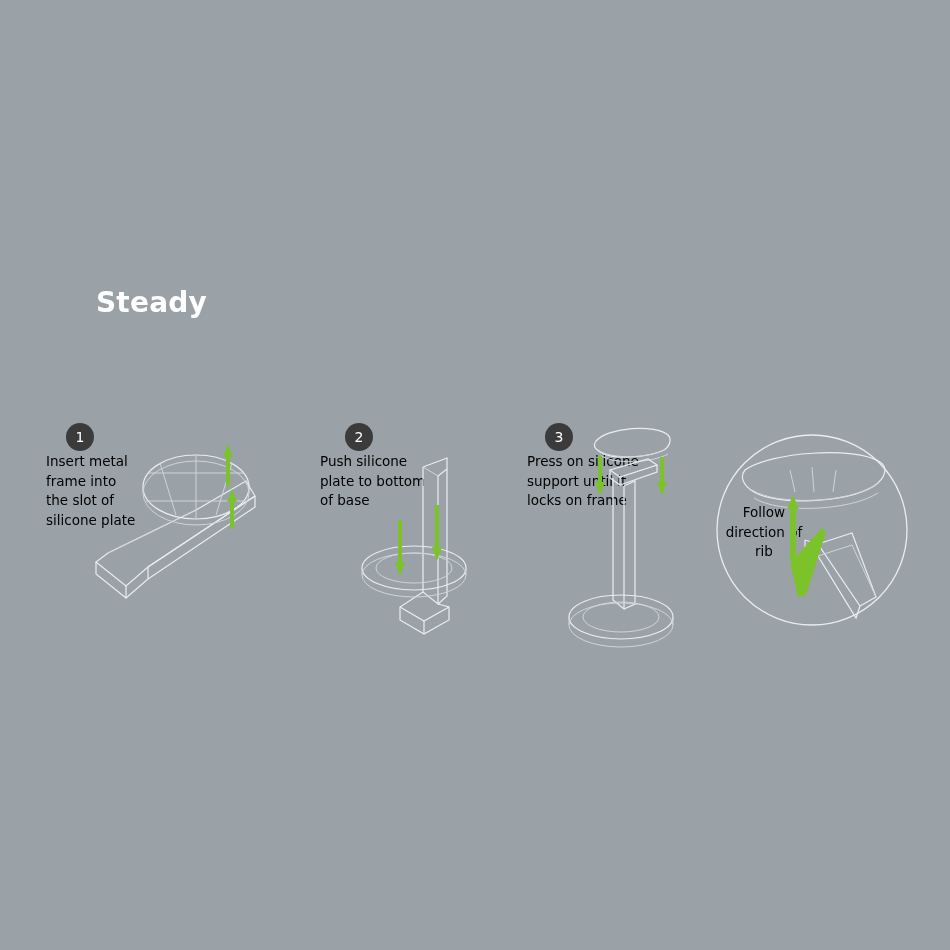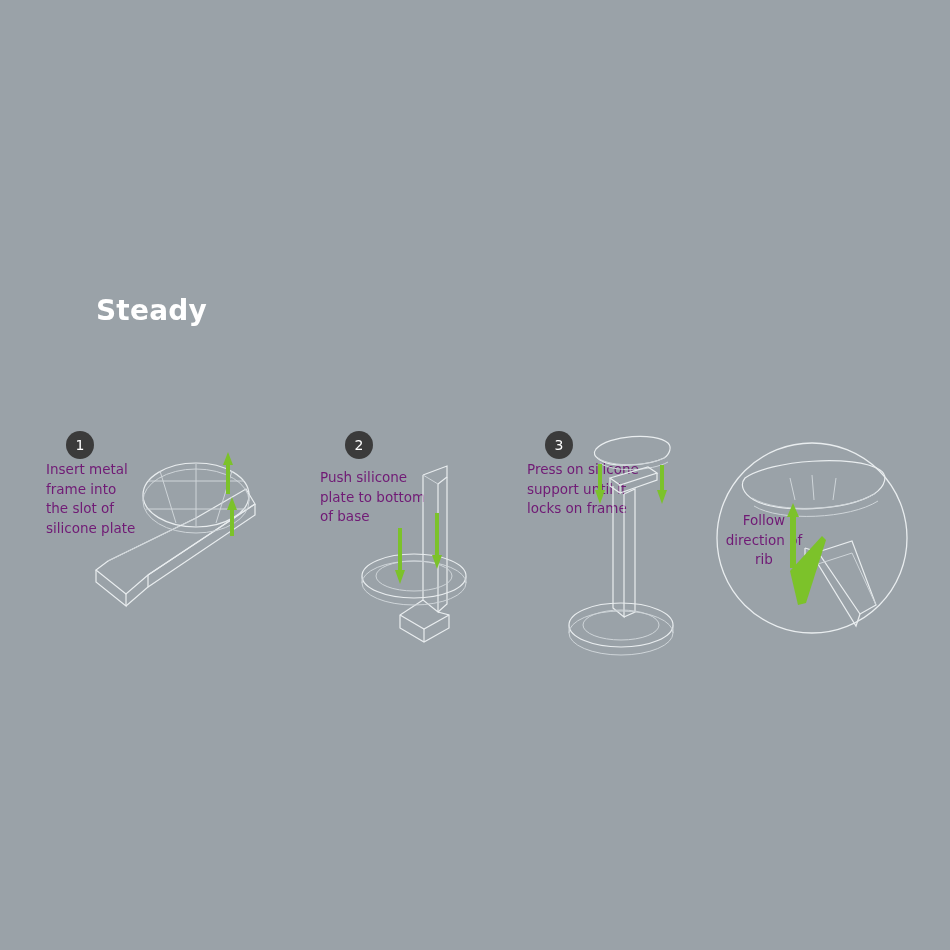--- a/index.html
+++ b/index.html
@@ -9,21 +9,21 @@
   body {
     width: 950px;
     height: 950px;
     background: #9aa2a8;
     font-family: "Liberation Sans", sans-serif;
     overflow: hidden;
     position: relative;
   }
   .stage {
     position: absolute;
-    left: 0; top: 8px;
+    left: 0; top: 0;
     width: 950px;
     height: 702px;
   }
   .title {
     position: absolute;
     left: 96px;
     top: 286px;
     font-size: 28px;
     font-weight: bold;
     color: #ffffff;
@@ -49,29 +49,29 @@
     color: #ffffff;
     font-size: 14px;
     line-height: 28px;
     text-align: center;
     font-family: "DejaVu Sans", sans-serif;
   }
   .step-caption {
     position: absolute;
     font-size: 13.5px;
     line-height: 19.5px;
-    color: #701a75;
+    color: #000000;
     font-family: "DejaVu Sans", sans-serif;
   }
   .badge1 { left: 66px;  top: 423px; }
   .badge2 { left: 345px; top: 423px; }
   .badge3 { left: 545px; top: 423px; }
 
   .cap1 { left: 46px;  top: 452px; width: 96px; }
-  .cap2 { left: 320px; top: 452px; width: 110px; margin-top: 8px; }
+  .cap2 { left: 320px; top: 452px; width: 110px; }
   .cap3 { left: 527px; top: 452px; width: 115px; }
   .cap4 { left: 718px; top: 503px; width: 92px; text-align: center; }
 
   svg.art {
     position: absolute;
     left: 0; top: 0;
     width: 950px;
     height: 950px;
     pointer-events: none;
   }

